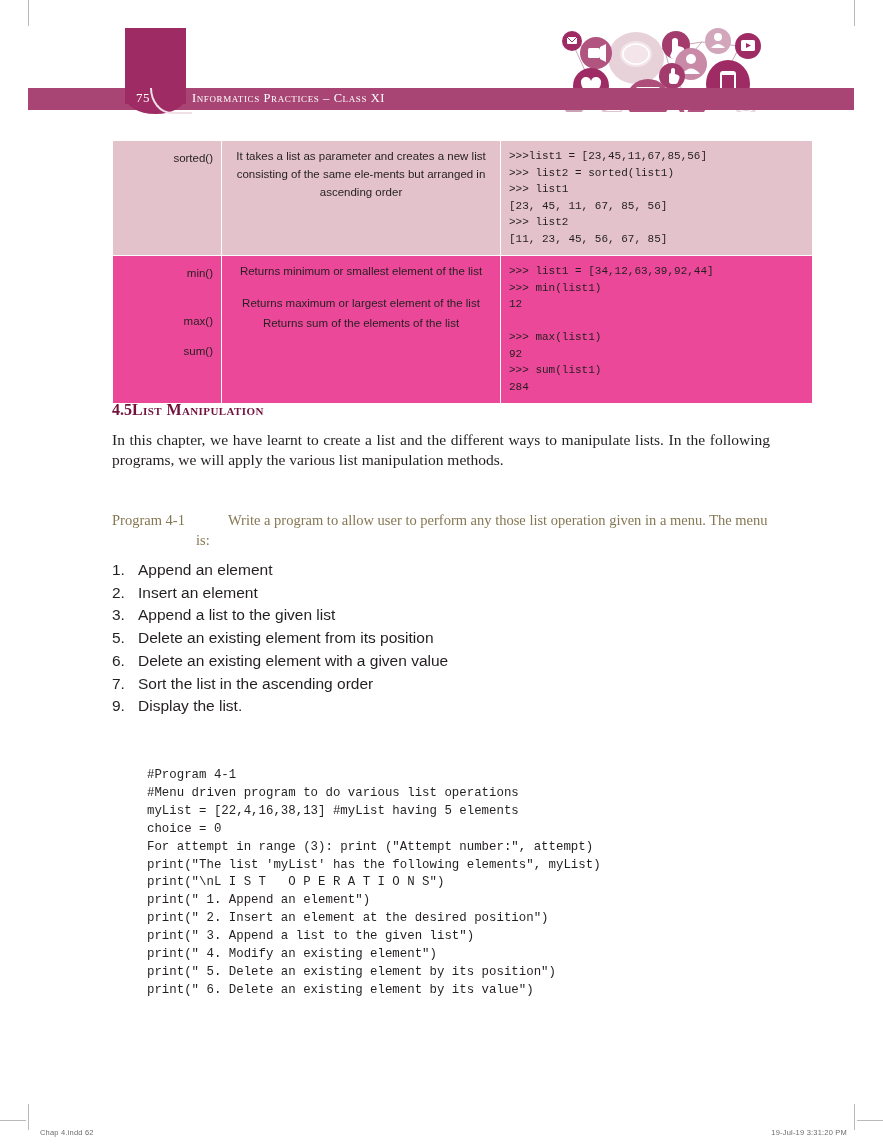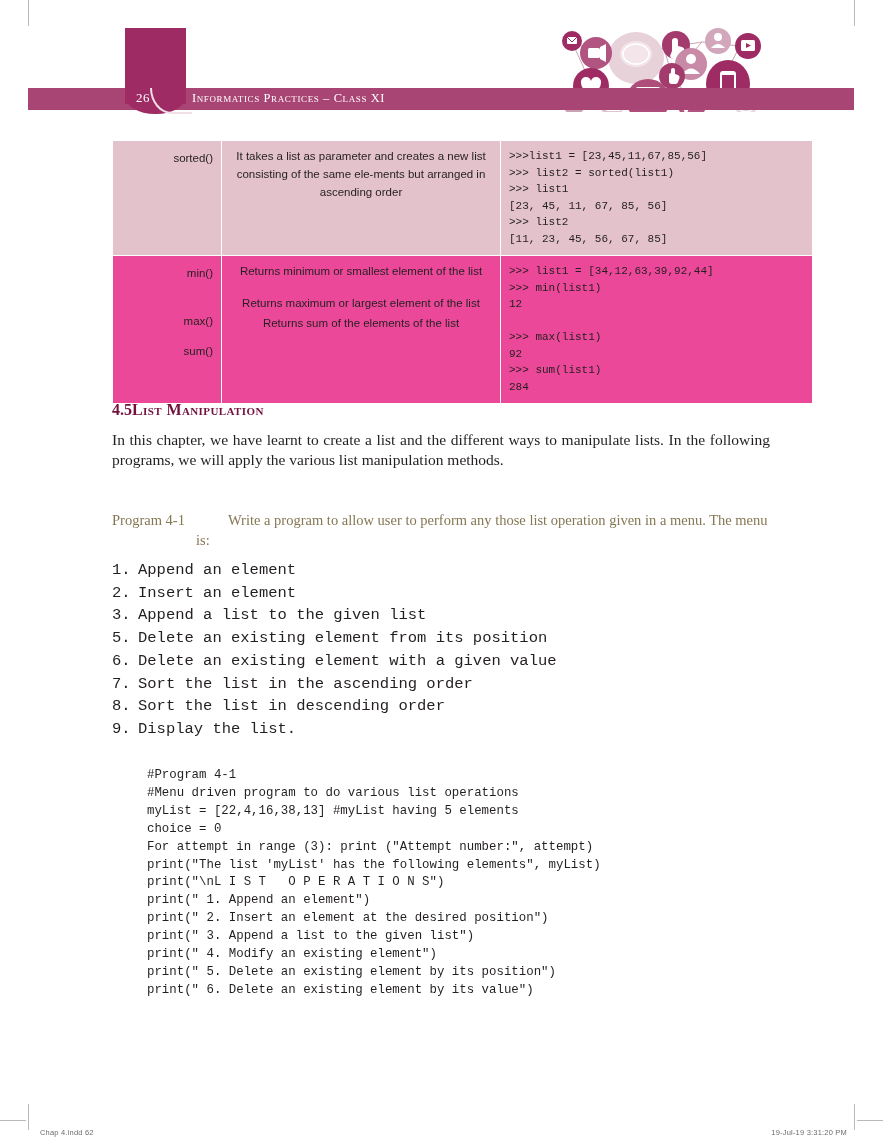--- a/index.html
+++ b/index.html
@@ -204,21 +204,21 @@
 
   
   .menu-list {
     position: absolute;
     left: 112px;
     top: 559px;
     width: 620px;
     margin: 0;
     padding: 0;
     list-style: none;
-    font-family: Liberation Mono, monospace;
+    font-family: Liberation Sans, sans-serif;
     font-size: 15.5px;
     color: #231f20;
   }
   .menu-list li {
     line-height: 22.7px;
     white-space: nowrap;
   }
   .menu-list li .idx {
     display: inline-block;
     width: 26px;
@@ -344,21 +344,21 @@
       <circle cx="191" cy="78" r="1.2" fill="#ffffff"></circle>
       <circle cx="197" cy="78" r="1.2" fill="#ffffff"></circle>
       <path d="M190 83 q4 3 8 0" stroke="#ffffff" stroke-width="1.3" fill="none"></path>
     </svg>
   </div>
 
   <div class="header-bar"></div>
   <div class="ribbon"></div>
   <div class="ribbon-tail"></div>
   <div class="ribbon-swoosh"></div>
-  <div class="page-number">26</div>
+  <div class="page-number">75</div>
   <div class="running-head">Informatics Practices – Class XI</div>
 </div>
 
 <div class="table-wrap">
   <table class="api-table">
     <tbody>
       <tr class="row-a">
         <td class="col-fn">
           <div class="fn-name">sorted()</div>
         </td>
@@ -411,21 +411,20 @@
   <span class="pc-body">Write a program to allow user to perform any those list operation given in a menu. The menu is:</span>
 </div>
 
 <ol class="menu-list">
   <li><span class="idx">1.</span><span>Append an element</span></li>
   <li><span class="idx">2.</span><span>Insert an element</span></li>
   <li><span class="idx">3.</span><span>Append a list to the given list</span></li>
   <li><span class="idx">5.</span><span>Delete an existing element from its position</span></li>
   <li><span class="idx">6.</span><span>Delete an existing element with a given value</span></li>
   <li><span class="idx">7.</span><span>Sort the list in the ascending order</span></li>
-  <li><span class="idx">8.</span><span>Sort the list in descending order</span></li>
   <li><span class="idx">9.</span><span>Display the list.</span></li>
 </ol>
 
 <pre class="code-listing">#Program 4-1
 #Menu driven program to do various list operations
 myList = [22,4,16,38,13] #myList having 5 elements
 choice = 0
 For attempt in range (3): print ("Attempt number:", attempt)
 print("The list 'myList' has the following elements", myList)
 print("\nL I S T   O P E R A T I O N S")

